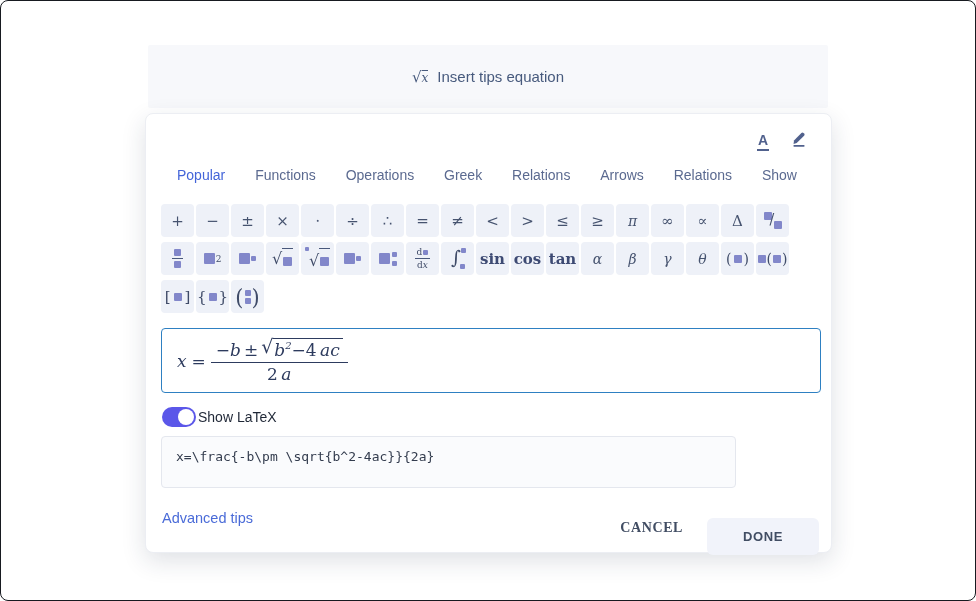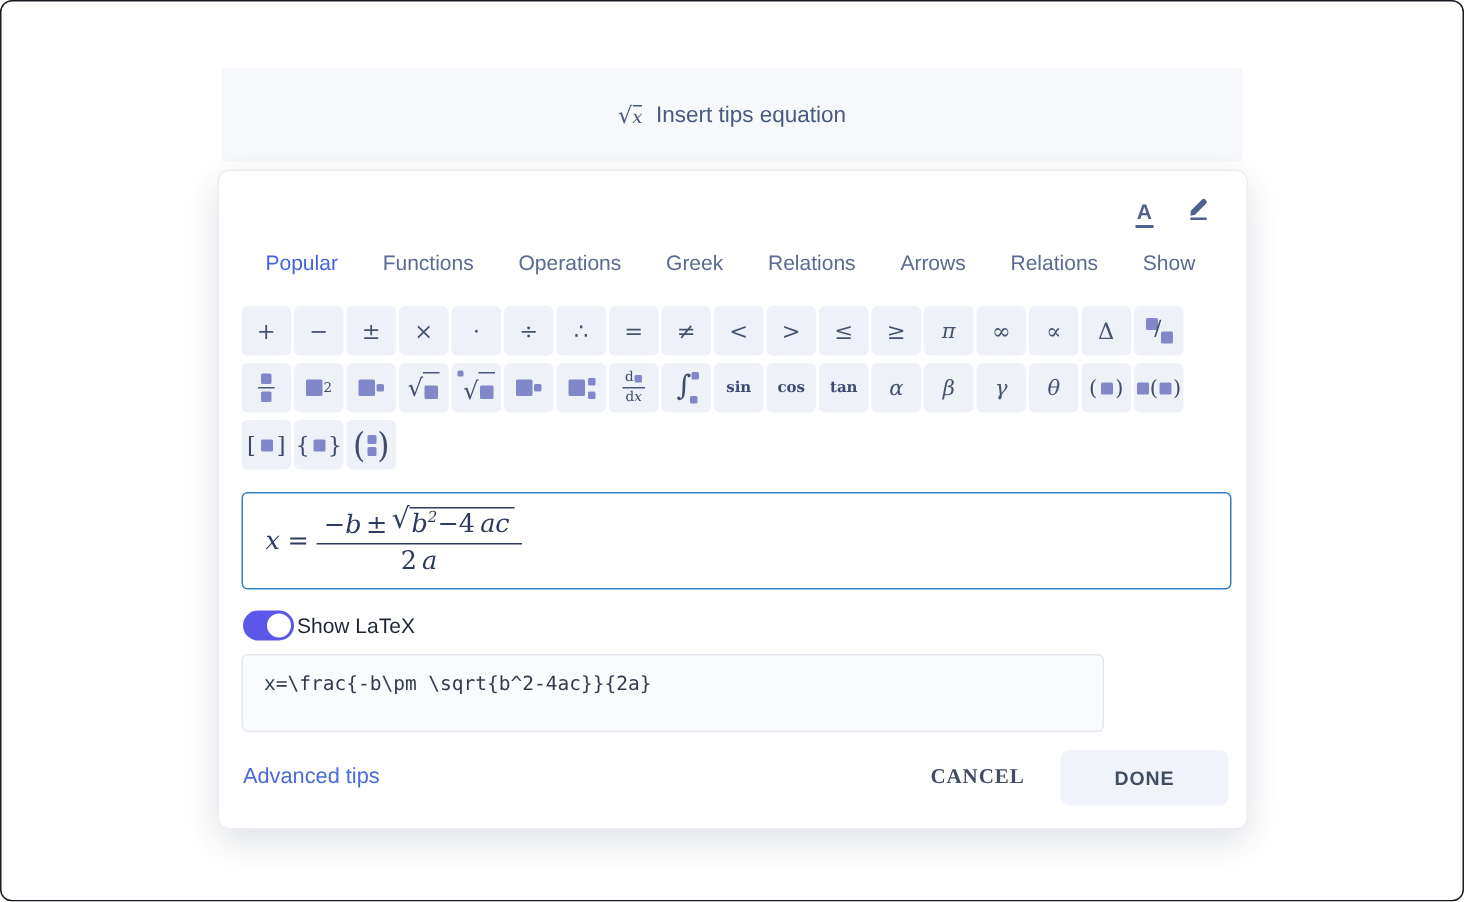--- a/index.html
+++ b/index.html
@@ -43,21 +43,21 @@
   .grid{position:absolute;top:90px;left:15px;display:flex;flex-direction:column;gap:5px;}
   .grow{display:flex;gap:2px;}
   .chip{
     width:33px;height:33px;background:#eef1f8;border-radius:4px;
     display:flex;align-items:center;justify-content:center;
     color:#46536f;cursor:pointer;box-sizing:border-box;position:relative;
     font-family:"DejaVu Serif",serif;
   }
   .chip .op{font-size:15px;}
   .chip .greek{font-size:14px;font-style:italic;}
-  .chip .fn{font-size:10px;font-weight:bold;color:#3d4a73;}
+  .chip .fn{font-size:15px;font-weight:bold;color:#3d4a73;}
   .sq{display:inline-block;background:#8287ca;border-radius:1px;vertical-align:middle;}
   .s4{width:4px;height:4px}.s5{width:5px;height:5px}.s6{width:6px;height:6px}
   .s7{width:7px;height:7px}.s8{width:8px;height:8px}.s9{width:9px;height:9px}.s11{width:11px;height:11px}
   .col{display:inline-flex;flex-direction:column;align-items:center;}
   .rule{background:#49587b;height:1.5px;}
   .dk{color:#3f4b68;font-family:"DejaVu Serif",serif;}
   .supt{font-size:9px;vertical-align:7px;margin-left:1px;font-family:"DejaVu Serif",serif;}
   .rbar{border-top:1.5px solid #49587b;display:inline-block;padding:2px 1px 0 1px;}
   
   .preview{
@@ -96,20 +96,21 @@
   .advanced-tips{position:absolute;left:16px;top:396px;font-size:14.5px;color:#4a6bd8;cursor:pointer;}
   .footer-actions{position:absolute;right:12px;top:386px;display:flex;align-items:center;gap:22px;}
   .btn-cancel{
     background:none;border:none;font-family:Liberation Serif, serif;
     font-size:14px;font-weight:bold;letter-spacing:.6px;color:#414d63;cursor:pointer;padding:6px 2px;
   }
   .btn-done{
     background:#f1f3fa;border:none;border-radius:6px;font-family:"Liberation Sans",sans-serif;
     font-size:13px;font-weight:bold;letter-spacing:.6px;color:#414d63;cursor:pointer;
     padding:11px 36px;
+    margin-top:18px;
   }
 </style>
 </head>
 <body>
 
 <div class="screen-frame"></div>
 
 <div class="banner">
   <span class="sqrtx">√<span class="it">x</span></span>
   <span>Insert tips equation</span>

